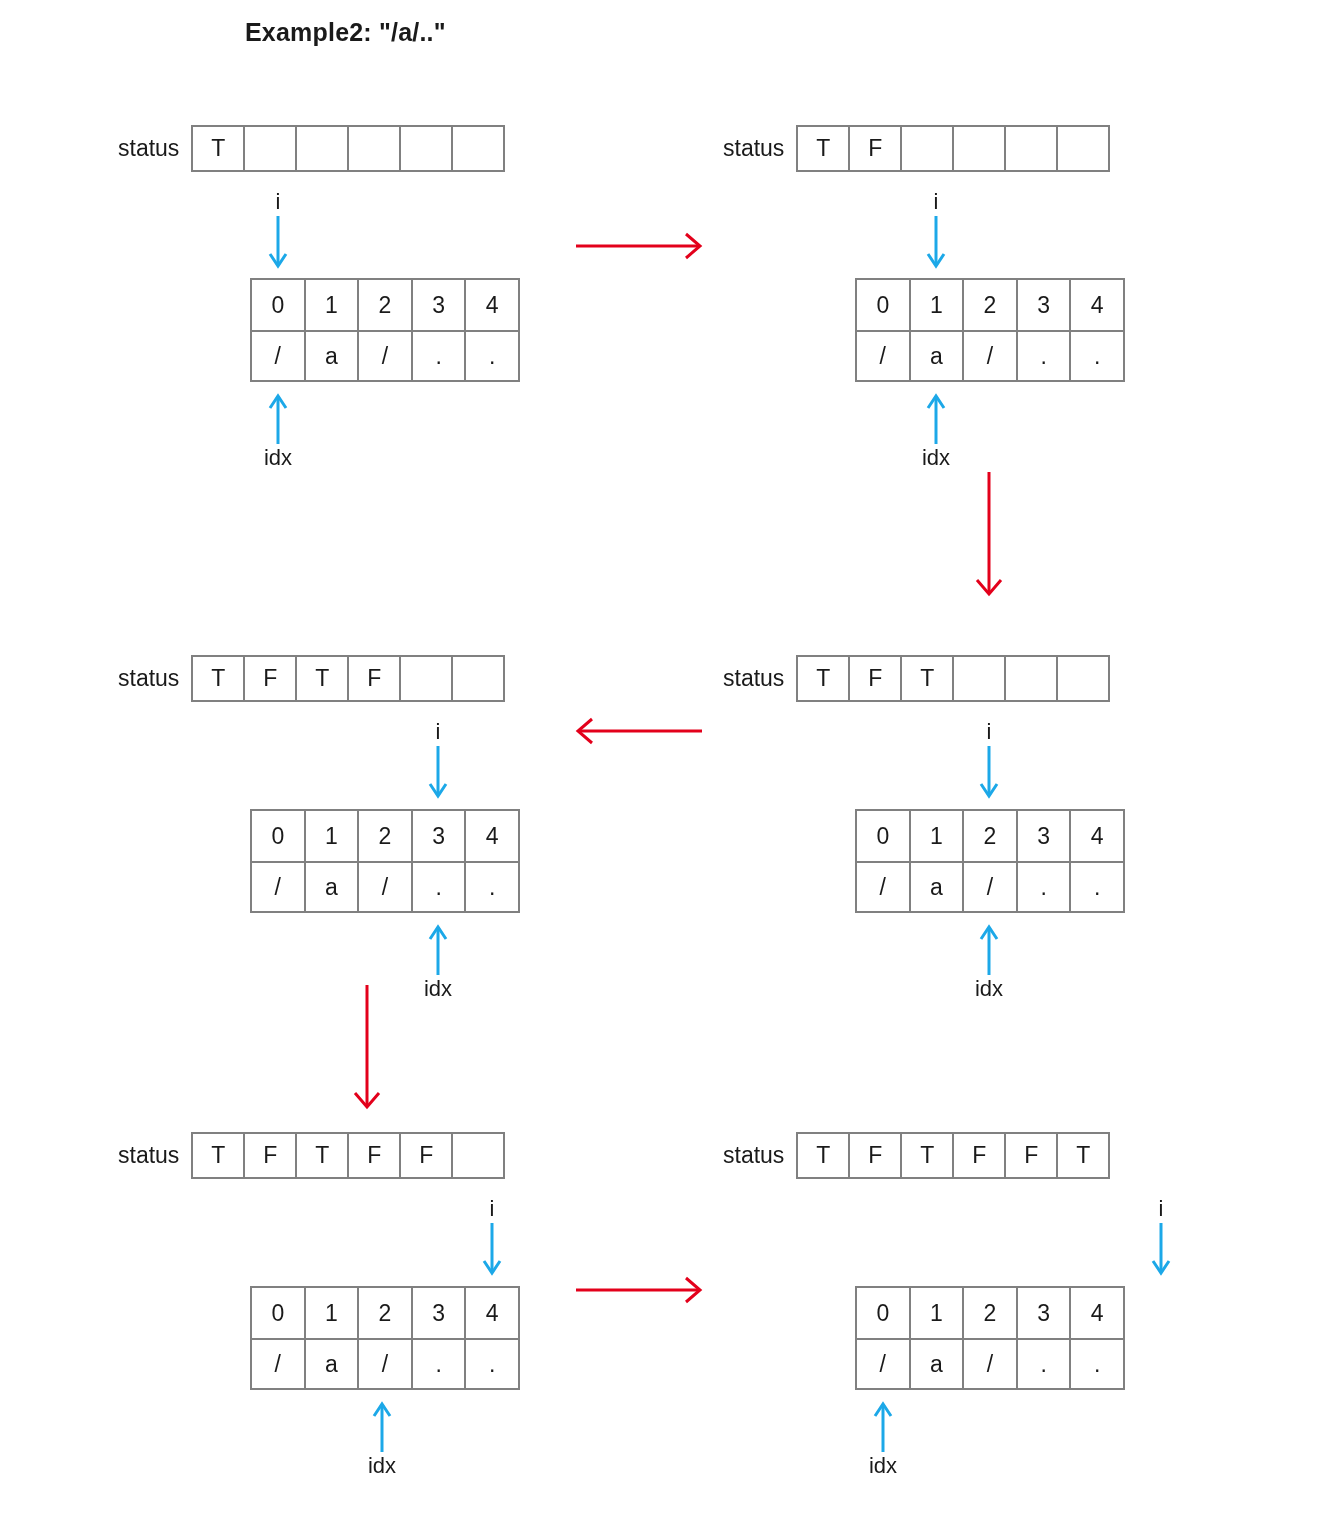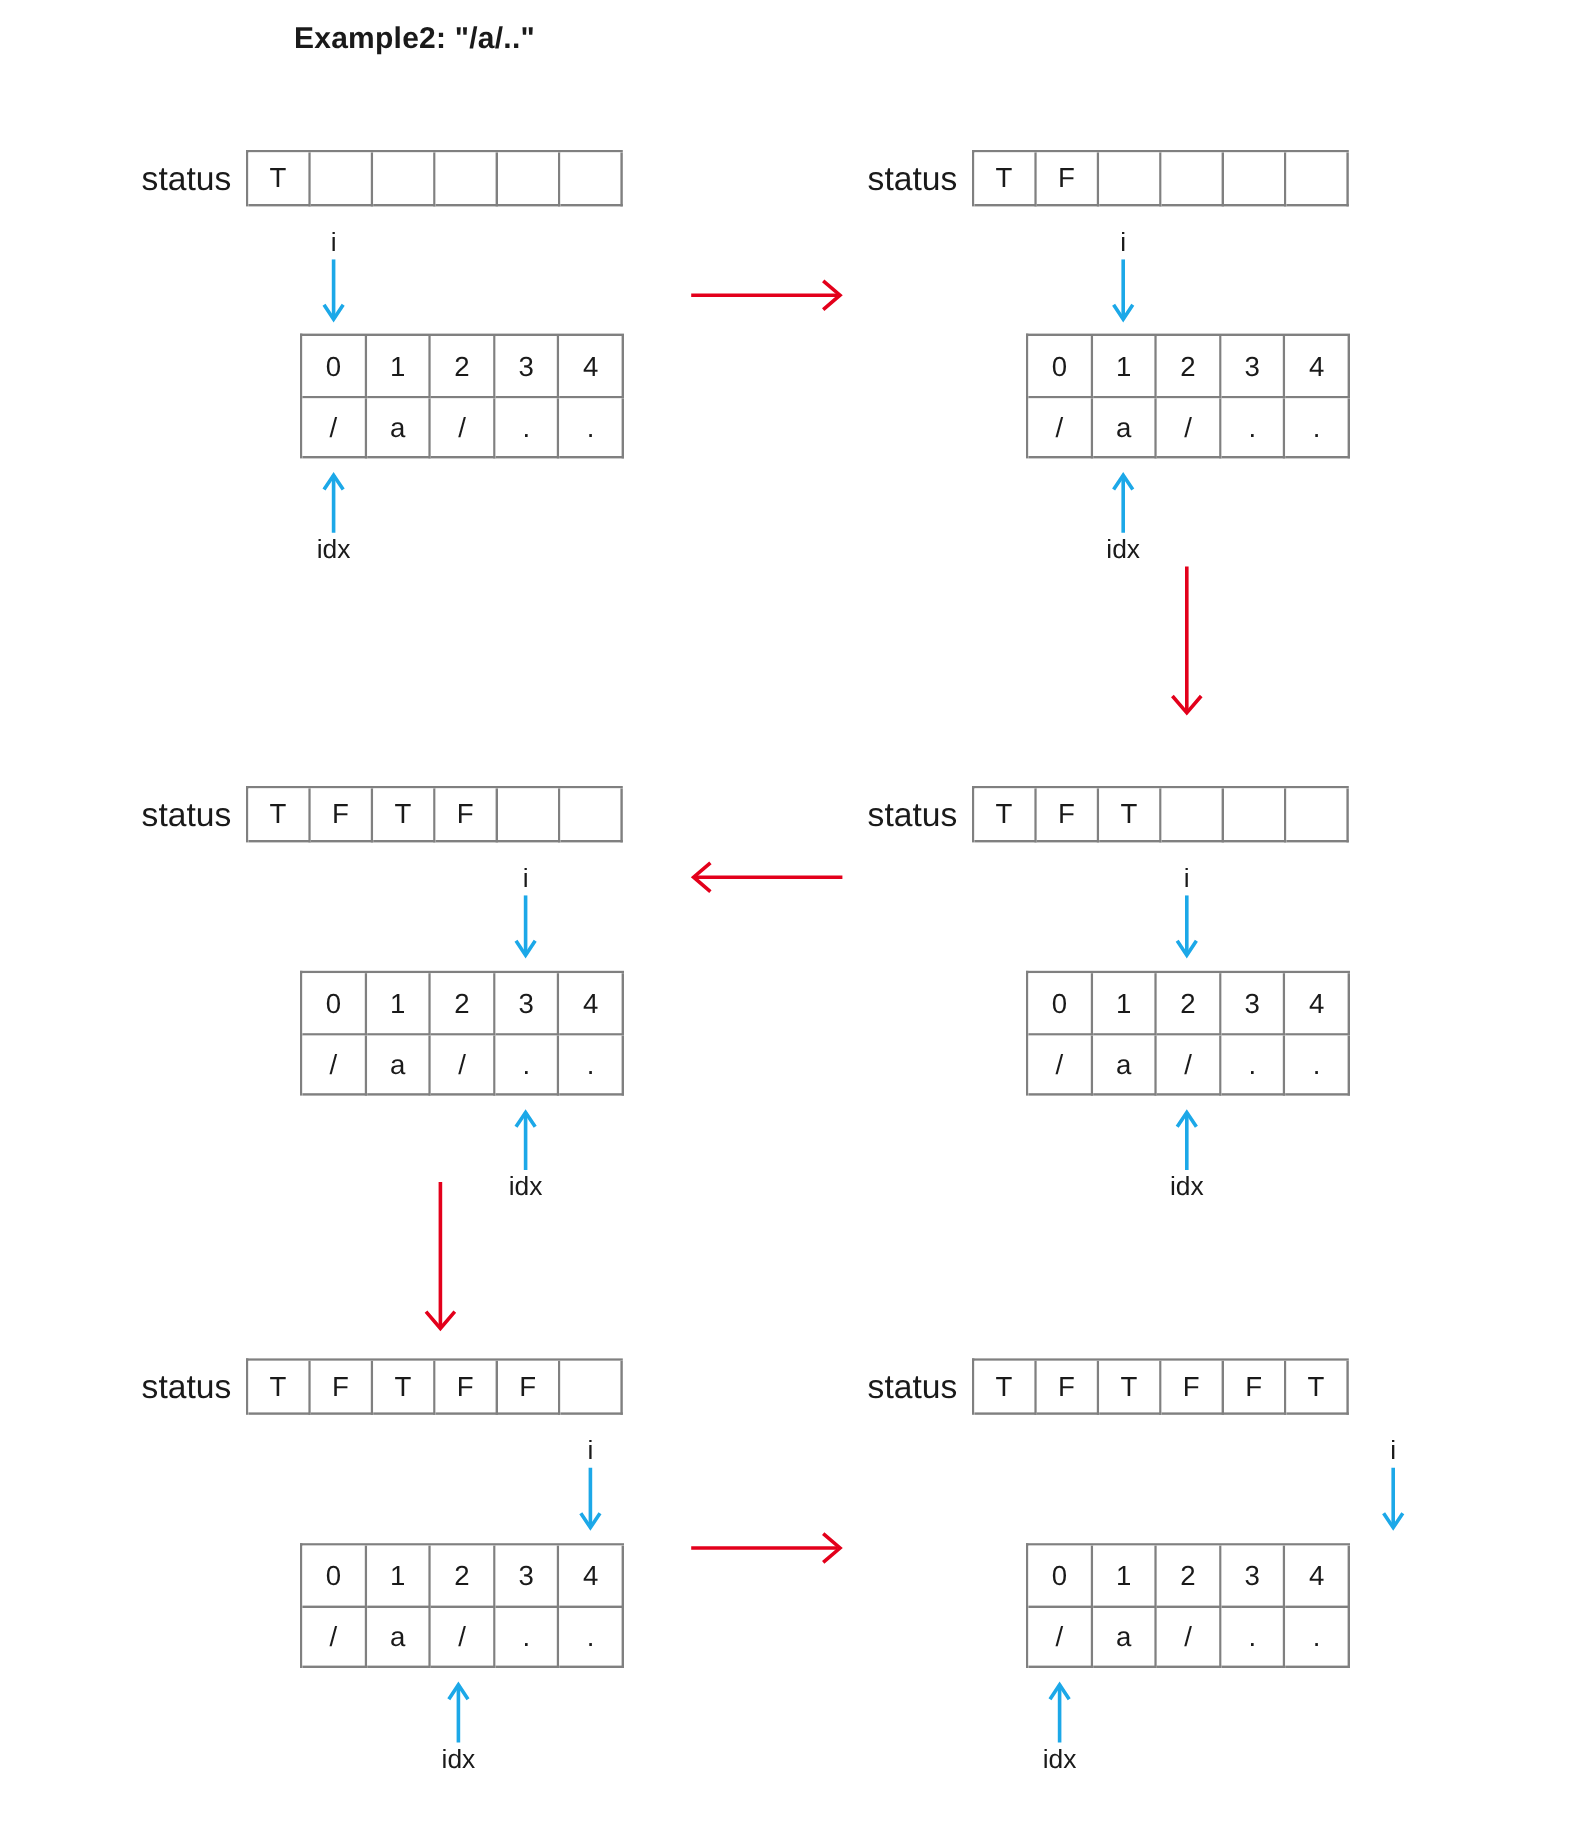--- a/index.html
+++ b/index.html
@@ -32,21 +32,21 @@
   .panel {
     position: absolute;
   }
   
   .status-row {
     position: absolute;
     display: flex;
     align-items: center;
   }
   .status-label {
-    font-size: 28px;
+    font-size: 23px;
     color: #1a1a1a;
     margin-right: 12px;
     white-space: nowrap;
   }
   .status-table {
     display: flex;
     border-top: 2px solid #808080;
     border-left: 2px solid #808080;
   }
   .status-cell {

